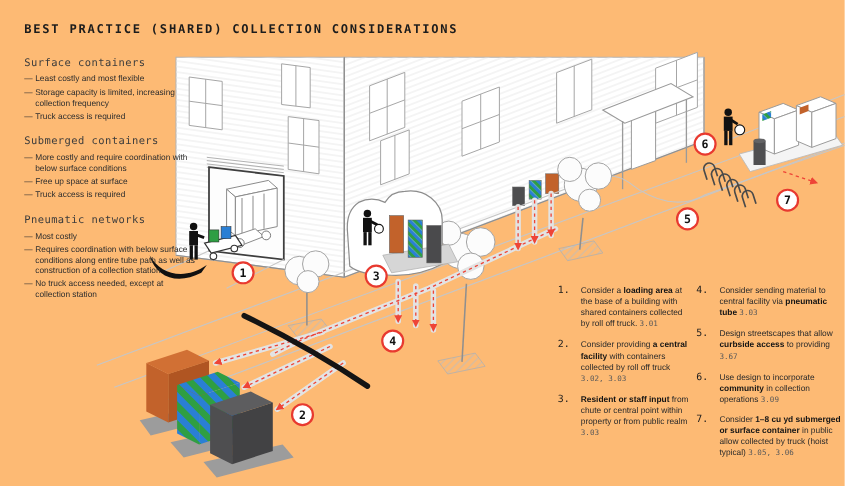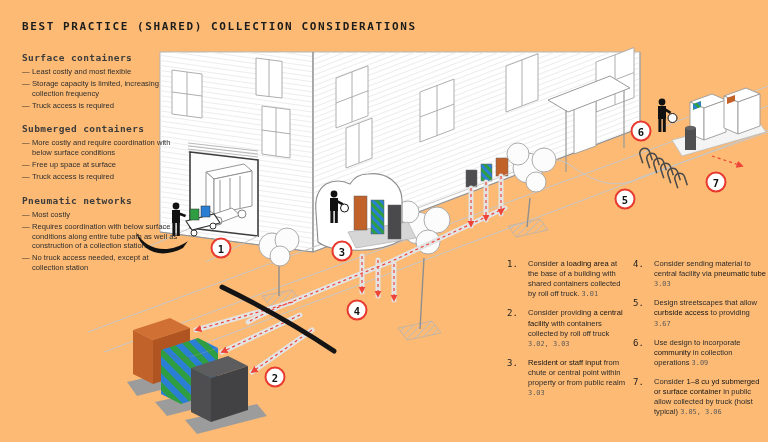--- a/index.html
+++ b/index.html
@@ -5,39 +5,39 @@
   html,body{margin:0;padding:0;background:#ffffff;}
   .canvas{position:relative;width:768px;height:442px;background:#fdba74;overflow:hidden;
           font-family:"Liberation Sans",sans-serif;color:#222;}
   
   .title{position:absolute;left:22px;top:20px;margin:0;font-family:"DejaVu Sans Mono",monospace;
          font-size:11px;font-weight:bold;letter-spacing:1.6px;color:#1c1c1c;white-space:nowrap;}
   
   .sidebar{position:absolute;left:22px;top:52px;width:156px;}
   .sidebar section{margin:0 0 13px 0;}
   .sidebar h2{margin:0 0 4px 0;font-family:"DejaVu Sans Mono",monospace;font-size:9.5px;
-              font-weight:bold;letter-spacing:.4px;color:#3c3c3c;}
+              font-weight:normal;letter-spacing:.4px;color:#3c3c3c;}
   .sidebar ul{margin:0;padding:0;list-style:none;}
   .sidebar li{position:relative;padding-left:10px;font-size:7.6px;line-height:1.3;
               color:#2e2e2e;margin-bottom:2px;}
   .sidebar li::before{content:"\2014";position:absolute;left:0;top:0;font-size:7.6px;color:#2e2e2e;}
   
   .callout{position:absolute;width:21px;height:21px;box-sizing:border-box;border:2.5px solid #e8392f;
            border-radius:50%;background:#fff;display:flex;align-items:center;justify-content:center;
            transform:translate(-50%,-50%);font-family:"DejaVu Sans Mono",monospace;
            font-size:10.5px;font-weight:bold;color:#111;z-index:5;}
   
   .legend{position:absolute;left:507px;top:259px;display:flex;gap:6px;}
   .legend .col{display:flex;flex-direction:column;}
   .legend .col1{width:120px;}
   .legend .col2{width:134px;}
   .item{display:flex;margin-bottom:9px;}
   .item .num{flex:none;width:21px;font-family:"DejaVu Sans Mono",monospace;font-size:9px;color:#1c1c1c;}
   .item .body{margin:0;font-size:7.6px;line-height:1.33;color:#2b2b2b;}
-  .item .body .b{font-weight:normal;color:#151515;}
+  .item .body .b{font-weight:bold;color:#151515;}
   .item .body .ref{font-family:"DejaVu Sans Mono",monospace;font-size:6.9px;color:#5a5a5a;}
   svg{position:absolute;left:0;top:0;}
 </style>
 </head>
 <body>
 
 <div class="canvas">
 
   <h1 class="title">BEST PRACTICE (SHARED) COLLECTION CONSIDERATIONS</h1>
 

